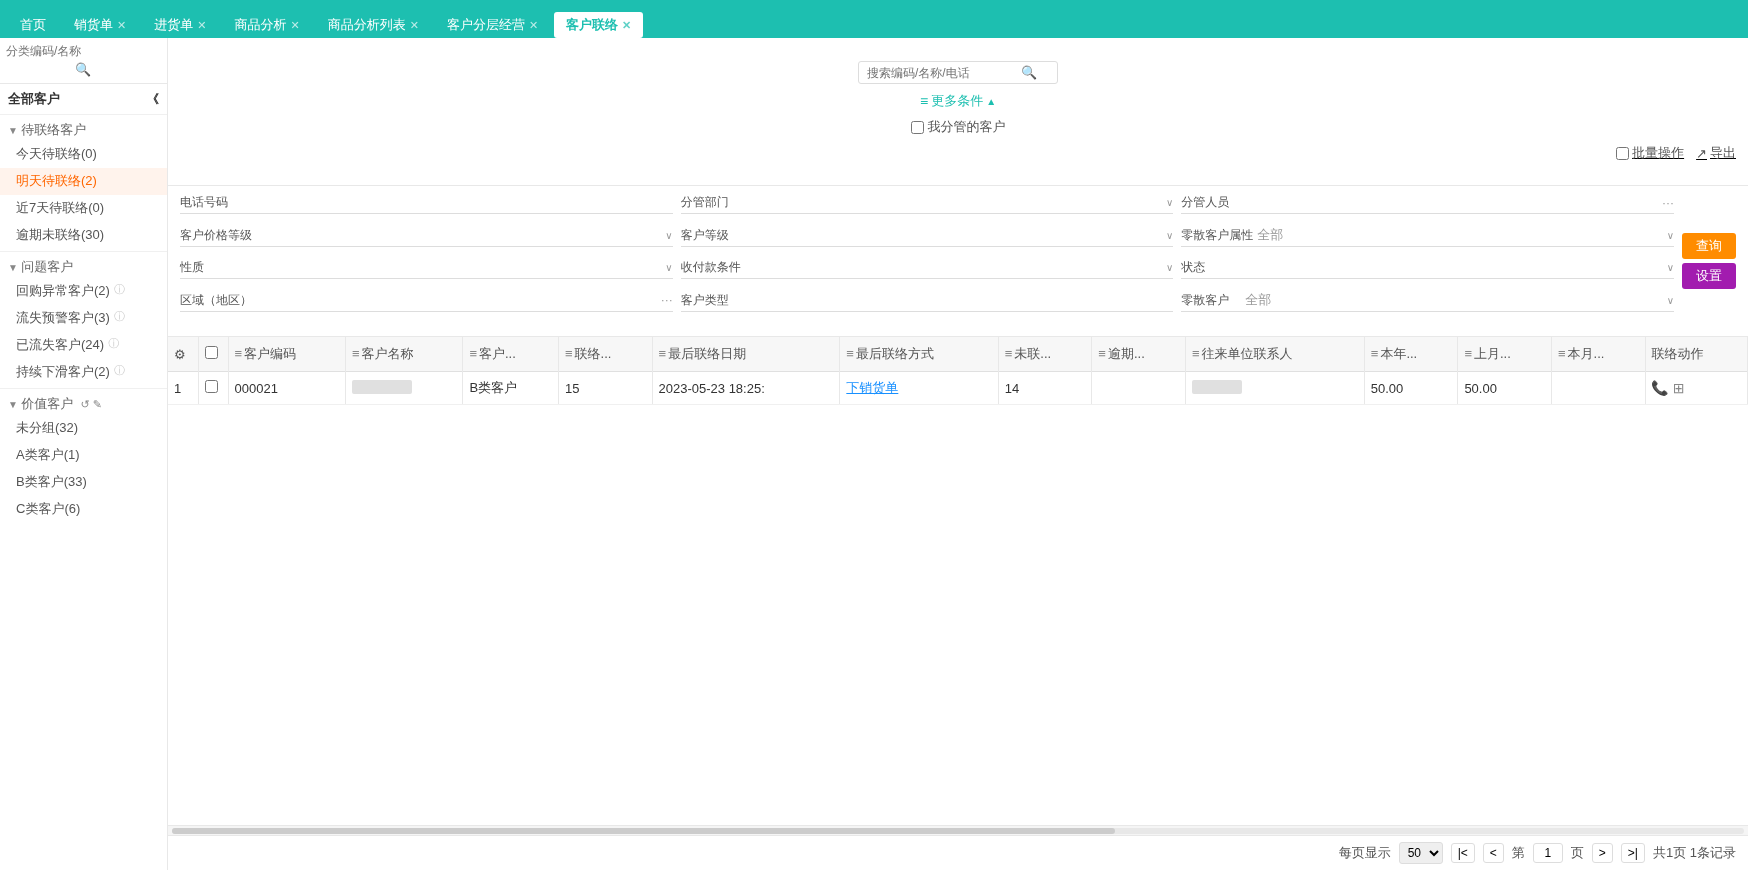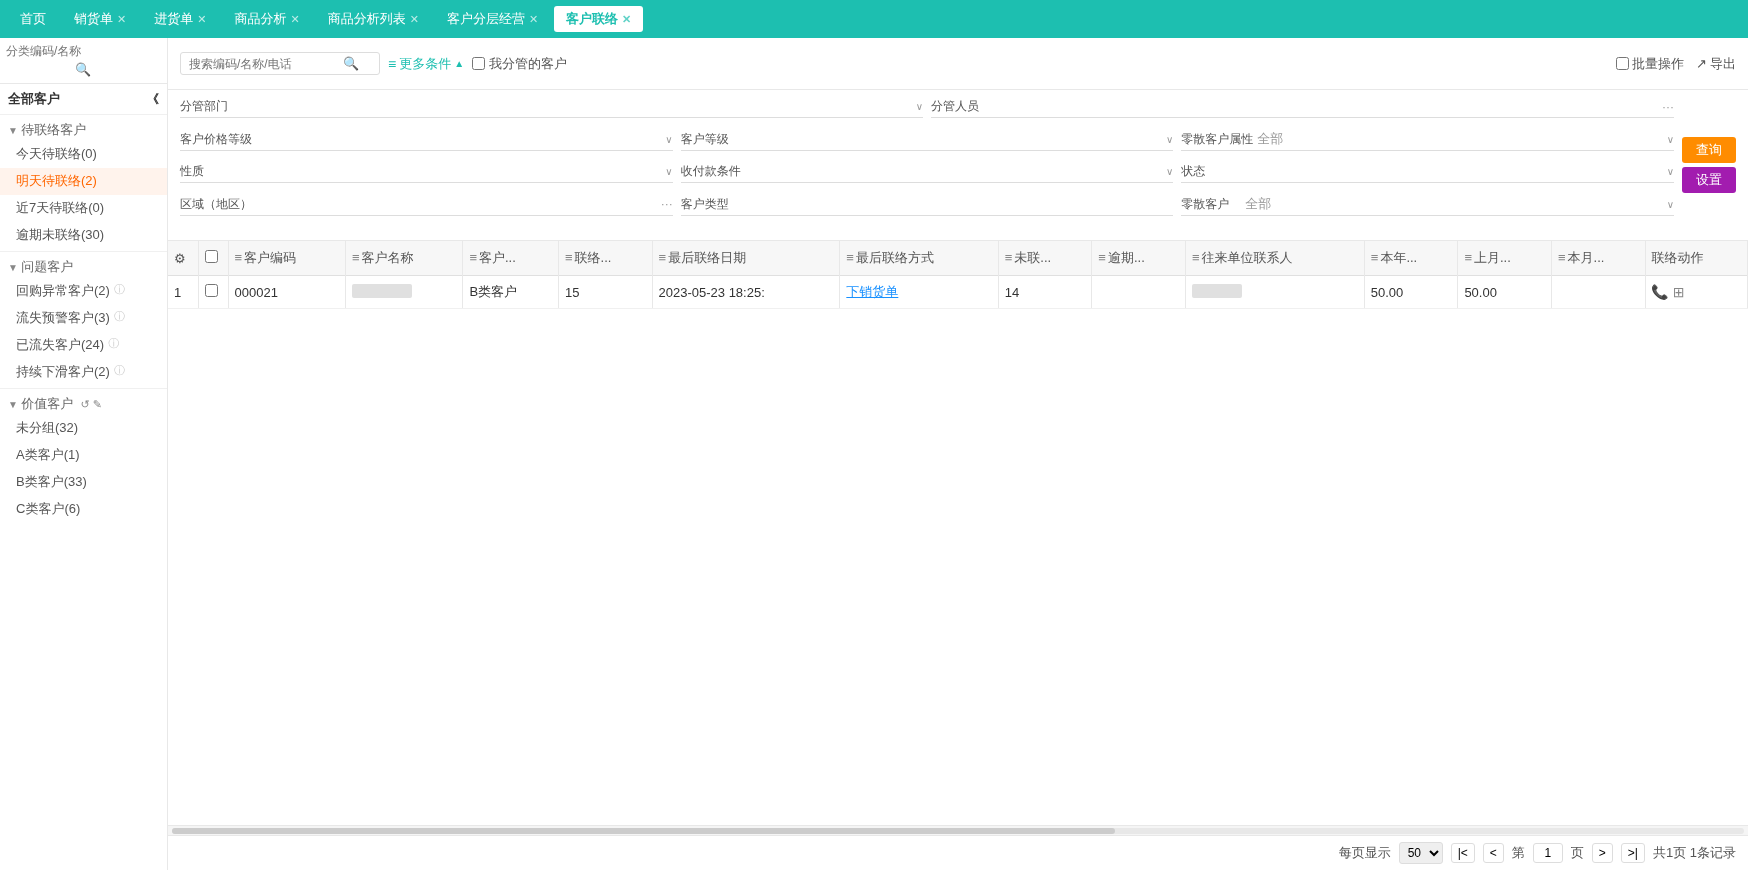--- a/index.html
+++ b/index.html
@@ -1,21 +1,21 @@
 <!DOCTYPE html>
 <html><head>
   <meta charset="utf-8">
   <style>
     * { box-sizing: border-box; margin: 0; padding: 0; font-family: 'Microsoft YaHei', Arial, sans-serif; font-size: 13px; }
     body { background: #f5f5f5; overflow: hidden; }
 
     
     .top-nav {
       display: flex;
-      align-items: center;
+      align-items: flex-end;
       background: #1dbfb0;
       height: 38px;
       padding: 0 8px;
       gap: 4px;
     }
     .nav-item {
       color: #fff;
       padding: 4px 12px;
       border-radius: 3px;
       cursor: pointer;
@@ -89,24 +89,25 @@
       flex: 1;
       display: flex;
       flex-direction: column;
       overflow: hidden;
     }
 
     
     .filter-bar {
       display: flex;
       align-items: center;
-      padding: 14px 12px;
+      padding: 23px 12px;
       background: #fff;
       border-bottom: 1px solid #e8e8e8;
       gap: 8px;
+      flex-direction: column;
     }
     .search-box {
       display: flex;
       align-items: center;
       border: 1px solid #ddd;
       border-radius: 3px;
       padding: 3px 8px;
       gap: 4px;
       width: 200px;
     }
@@ -131,20 +132,21 @@
       gap: 4px;
       font-size: 12px;
       color: #555;
       cursor: pointer;
     }
     .right-actions {
       margin-left: auto;
       display: flex;
       align-items: center;
       gap: 12px;
+      text-decoration: underline;
     }
     .action-link {
       display: flex;
       align-items: center;
       gap: 3px;
       font-size: 12px;
       color: #555;
       cursor: pointer;
     }
 
@@ -441,20 +443,24 @@
           <span>导出</span>
         </div>
       </div>
     </div>
 
     <div class="advanced-filter">
       <div style="display: flex; gap: 8px; align-items: stretch;">
         <div style="flex: 1; display: flex; flex-direction: column; gap: 6px;">
 
           <div class="filter-row">
+            <div class="filter-item">
+              <span class="filter-label">电话号码</span>
+              <div class="filter-select"></div>
+            </div>
             <div class="filter-item">
               <span class="filter-label">分管部门</span>
               <div class="filter-select">
                 <span></span>
                 <span class="filter-arrow">∨</span>
               </div>
             </div>
             <div class="filter-item">
               <span class="filter-label">分管人员</span>
               <div class="filter-select">

